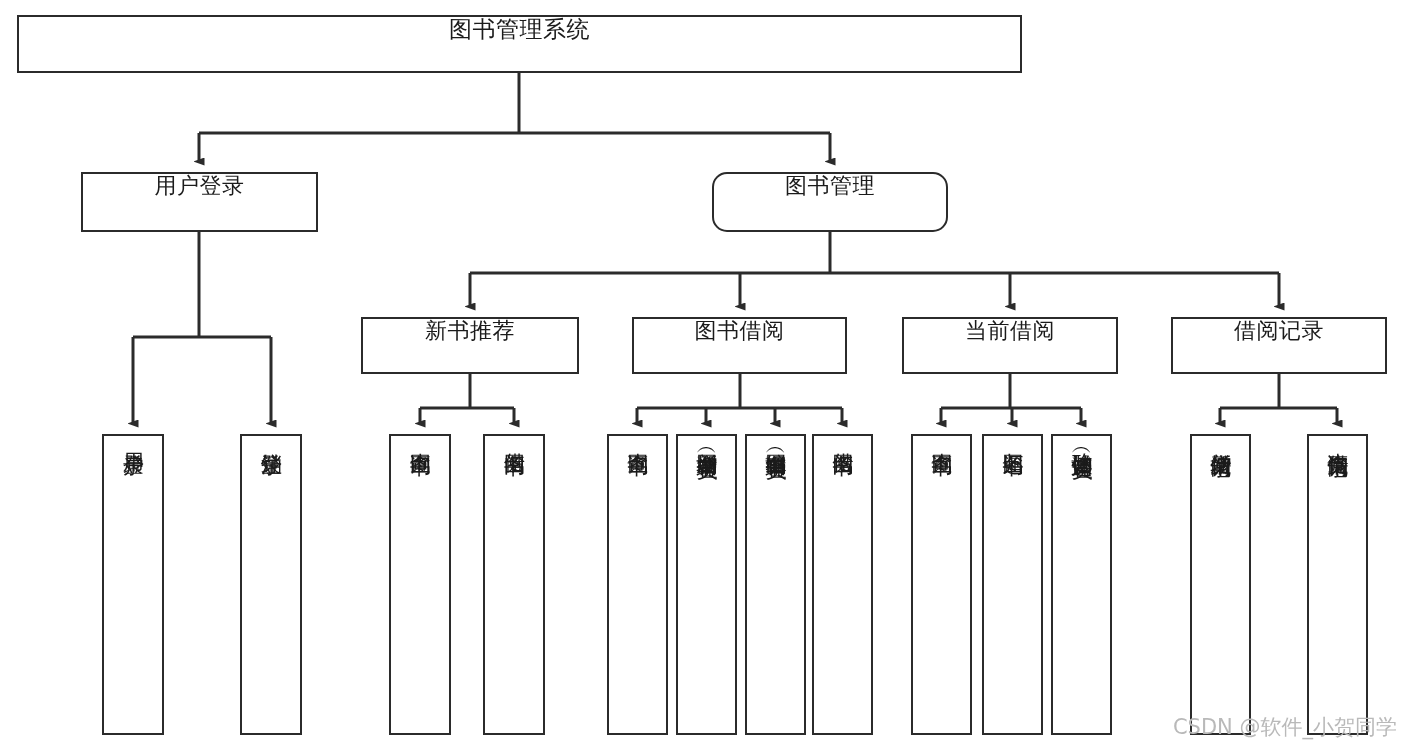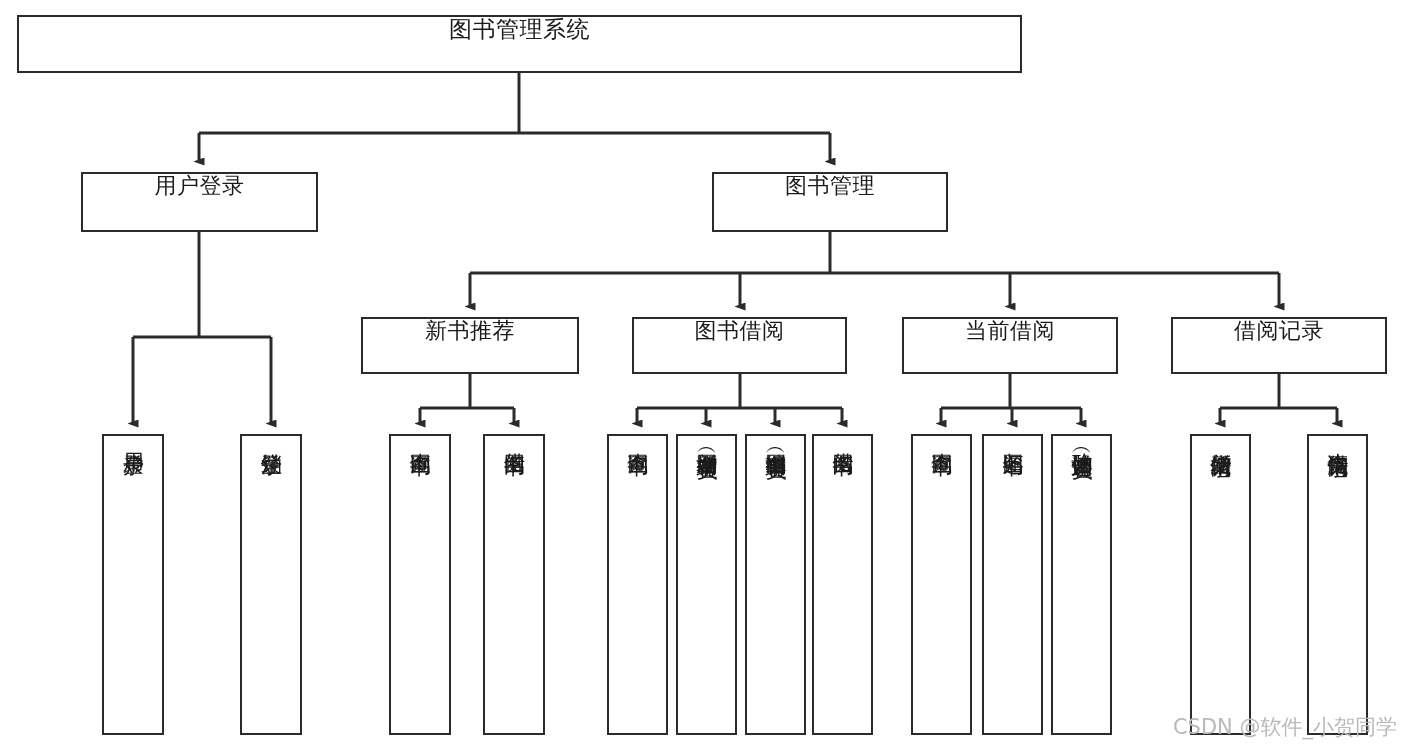--- a/index.html
+++ b/index.html
@@ -119,21 +119,21 @@
     </g>
   </svg>
 
   <div class="node root" style="left:17px; top:15px; width:1005px; height:58px;">
     <span class="node-label">图书管理系统</span>
   </div>
 
   <div class="node level2" style="left:81px; top:172px; width:237px; height:60px;">
     <span class="node-label">用户登录</span>
   </div>
-  <div class="node level2" style="left:712px; top:172px; width:236px; height:60px;">
+  <div class="node level2" style="left:712px; top:172px; width:236px; height:60px;border-radius:15px;">
     <span class="node-label">图书管理</span>
   </div>
 
   <div class="node level3" style="left:361px; top:317px; width:218px; height:57px;">
     <span class="node-label">新书推荐</span>
   </div>
   <div class="node level3" style="left:632px; top:317px; width:215px; height:57px;">
     <span class="node-label">图书借阅</span>
   </div>
   <div class="node level3" style="left:902px; top:317px; width:216px; height:57px;">

